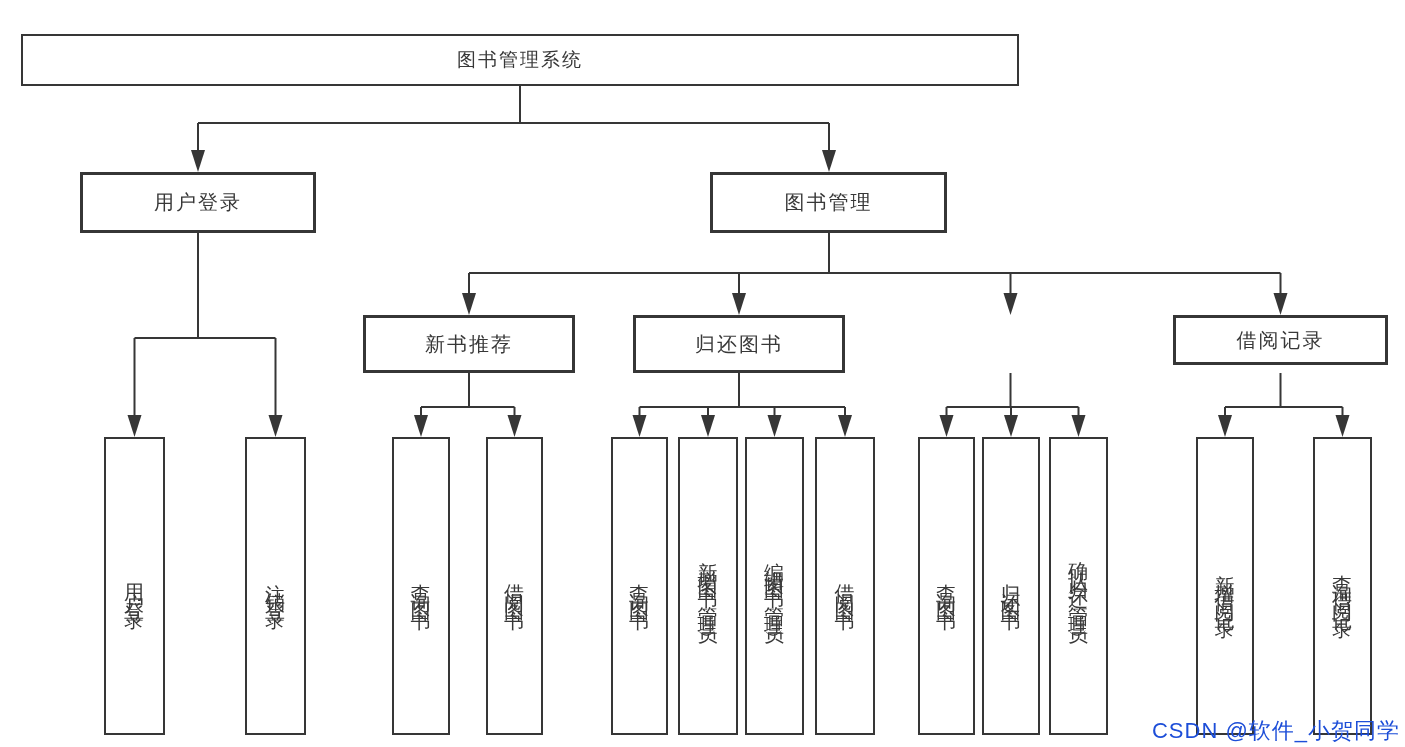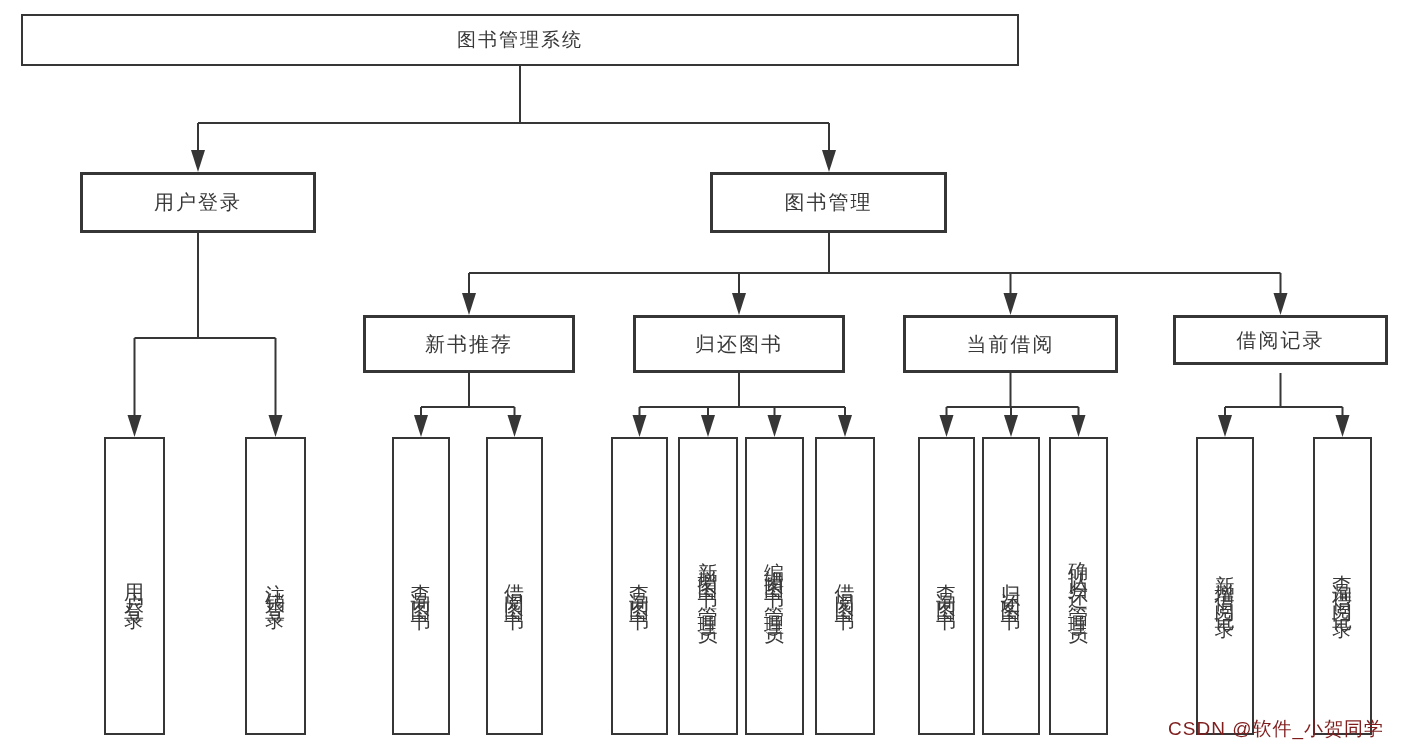--- a/index.html
+++ b/index.html
@@ -16,41 +16,41 @@
     background:#ffffff;
     border:3px solid #363636;
     display:flex;
     align-items:center;
     justify-content:center;
     box-sizing:border-box;
     font-size:20px;
     letter-spacing:2px;
     color:#383838;
   }
-  .root{border-width:2px;font-size:19px;}
+  .root{border-width:2px;font-size:19px;margin-top:20px;}
   .leaf{
     border-width:2px;
   }
   .vtext{
     writing-mode:vertical-rl;
     text-orientation:mixed;
     font-size:20px;
     line-height:1;
     letter-spacing:9px;
     white-space:nowrap;
   }
   svg.connectors{position:absolute;left:0;top:0;}
   svg .stem{stroke:#363636;stroke-width:2;fill:none;}
   svg .head{fill:#363636;stroke:none;}
   .watermark{
     position:absolute;
-    right:21px;
+    right:5px;
     top:716px;
-    font-size:19px;
-    color:#7f1d1d;
+    font-size:22px;
+    color:#1d4ed8;
     letter-spacing:1px;
   }
 </style>
 </head>
 <body>
 
 <div id="stage">
 
   <svg class="connectors" width="1405" height="747">
 
@@ -112,23 +112,20 @@
   <div class="node" style="left:710px;top:172px;width:237px;height:61px;">
     <span>图书管理</span>
   </div>
 
   <div class="node" style="left:363px;top:315px;width:212px;height:58px;">
     <span>新书推荐</span>
   </div>
   <div class="node" style="left:633px;top:315px;width:212px;height:58px;">
     <span>归还图书</span>
   </div>
-  <div class="node" style="left:903px;top:315px;width:215px;height:58px;">
-    <span>当前借阅</span>
-  </div>
   <div class="node" style="left:1173px;top:315px;width:215px;height:50px;">
     <span>借阅记录</span>
   </div>
 
   <div class="node leaf" style="left:104px;top:437px;width:61px;height:298px;">
     <span class="vtext">用户登录</span>
   </div>
   <div class="node leaf" style="left:245px;top:437px;width:61px;height:298px;">
     <span class="vtext">注销登录</span>
   </div>

